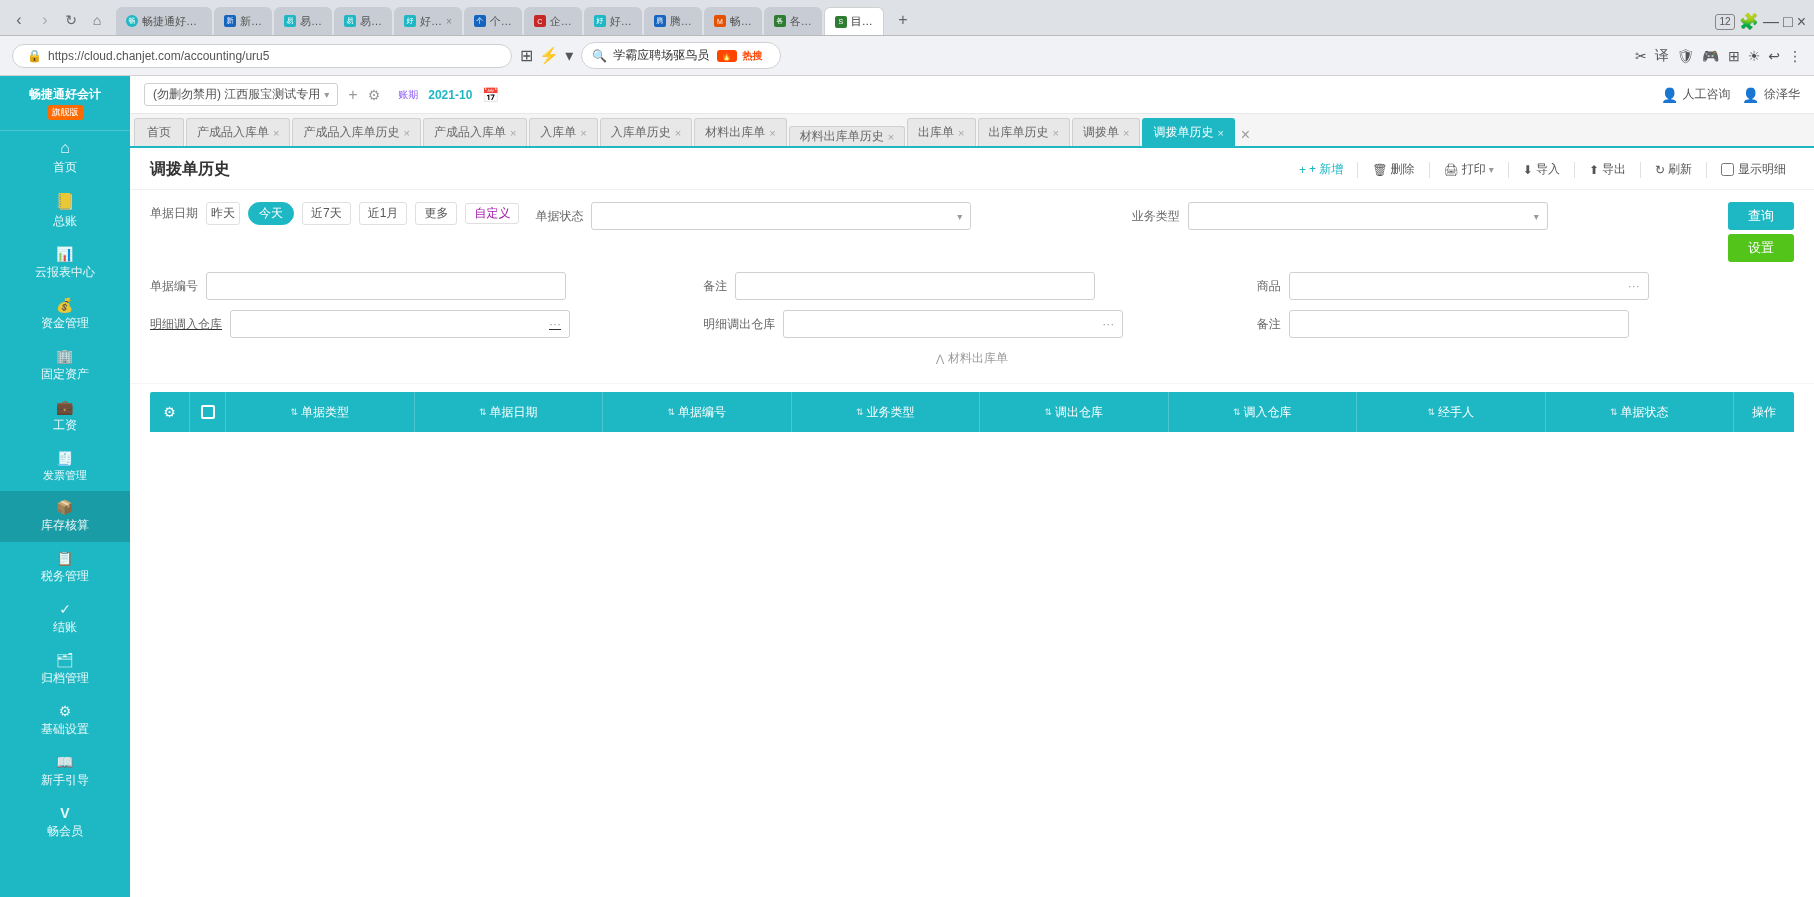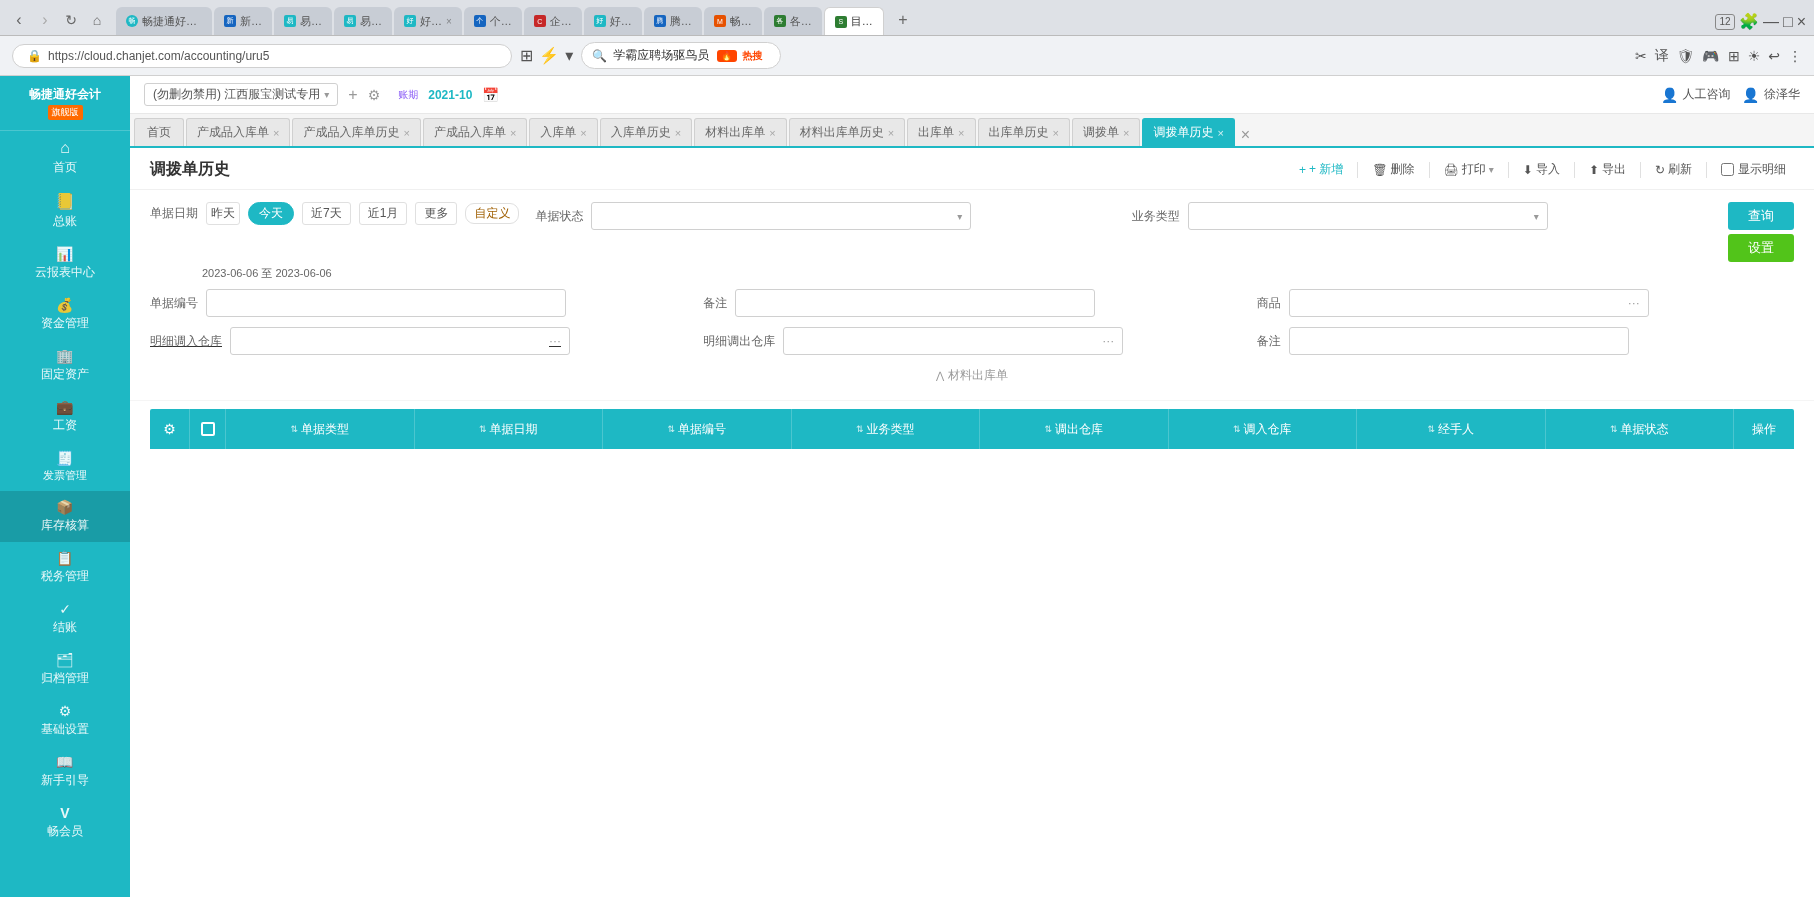--- a/index.html
+++ b/index.html
@@ -216,21 +216,21 @@
         <span style="opacity:0.5;font-size:11px;">×</span>
       </div>
       <div style="padding:5px 10px;font-size:12px;color:#666;cursor:pointer;background:#e8e8e8;border:1px solid #d0d0d0;border-bottom:none;margin-right:2px;border-radius:3px 3px 0 0;height:28px;display:flex;align-items:center;gap:4px;white-space:nowrap;">
         <span>入库单历史</span>
         <span style="opacity:0.5;font-size:11px;">×</span>
       </div>
       <div style="padding:5px 10px;font-size:12px;color:#666;cursor:pointer;background:#e8e8e8;border:1px solid #d0d0d0;border-bottom:none;margin-right:2px;border-radius:3px 3px 0 0;height:28px;display:flex;align-items:center;gap:4px;white-space:nowrap;">
         <span>材料出库单</span>
         <span style="opacity:0.5;font-size:11px;">×</span>
       </div>
-      <div style="padding:5px 10px;font-size:12px;color:#666;cursor:pointer;background:#e8e8e8;border:1px solid #d0d0d0;border-bottom:none;margin-right:2px;border-radius:3px 3px 0 0;height:28px;display:flex;align-items:center;gap:4px;white-space:nowrap;">
+      <div style="padding:5px 10px;font-size:12px;color:#666;cursor:pointer;background:#e8e8e8;border:1px solid #d0d0d0;border-bottom:none;margin-right:2px;border-radius:3px 3px 0 0;height:20px;display:flex;align-items:center;gap:4px;white-space:nowrap;">
         <span>材料出库单历史</span>
         <span style="opacity:0.5;font-size:11px;">×</span>
       </div>
       <div style="padding:5px 10px;font-size:12px;color:#666;cursor:pointer;background:#e8e8e8;border:1px solid #d0d0d0;border-bottom:none;margin-right:2px;border-radius:3px 3px 0 0;height:28px;display:flex;align-items:center;gap:4px;white-space:nowrap;">
         <span>出库单</span>
         <span style="opacity:0.5;font-size:11px;">×</span>
       </div>
       <div style="padding:5px 10px;font-size:12px;color:#666;cursor:pointer;background:#e8e8e8;border:1px solid #d0d0d0;border-bottom:none;margin-right:2px;border-radius:3px 3px 0 0;height:28px;display:flex;align-items:center;gap:4px;white-space:nowrap;">
         <span>出库单历史</span>
         <span style="opacity:0.5;font-size:11px;">×</span>
@@ -292,21 +292,21 @@
       <div style="padding:12px 20px; border-bottom:1px solid #f5f5f5;">
 
         <div style="display:flex; align-items:flex-start; gap:16px; margin-bottom:10px;">
           <div style="display:flex; align-items:center; gap:8px; flex-shrink:0;">
             <span style="color:#666;font-size:12px;white-space:nowrap;">单据日期</span>
             <div style="padding:2px 4px;border:1px solid #e0e0e0;border-radius:3px;cursor:pointer;font-size:12px;color:#555;background:#fff;">昨天</div>
             <div style="padding:2px 10px;border:1px solid #1eb8c4;border-radius:12px;cursor:pointer;font-size:12px;color:#fff;background:#1eb8c4;">今天</div>
             <div style="padding:2px 8px;border:1px solid #e0e0e0;border-radius:3px;cursor:pointer;font-size:12px;color:#555;background:#fff;">近7天</div>
             <div style="padding:2px 8px;border:1px solid #e0e0e0;border-radius:3px;cursor:pointer;font-size:12px;color:#555;background:#fff;">近1月</div>
             <div style="padding:2px 8px;border:1px solid #e0e0e0;border-radius:3px;cursor:pointer;font-size:12px;color:#555;background:#fff;">更多</div>
-            <div style="padding:1px 8px;border:1px solid #e0e0e0;border-radius:9px;cursor:pointer;font-size:12px;color:#a16207;background:#fff;">自定义</div>
+            <div style="padding:1px 8px;border:1px solid #e0e0e0;border-radius:3px;cursor:pointer;font-size:12px;color:#a21caf;background:#fff;">自定义</div>
           </div>
           <div style="flex:1; display:flex; align-items:center; gap:8px;">
             <span style="color:#666;font-size:12px;white-space:nowrap;">单据状态</span>
             <div style="flex:1;max-width:380px;border:1px solid #d0d0d0;border-radius:3px;padding:4px 8px;font-size:12px;display:flex;align-items:center;justify-content:space-between;cursor:pointer;background:#fff;height:28px;">
               <span style="color:#ccc;"></span>
               <span style="color:#999;font-size:10px;">▾</span>
             </div>
           </div>
           <div style="flex:1; display:flex; align-items:center; gap:8px;">
             <span style="color:#666;font-size:12px;white-space:nowrap;">业务类型</span>
@@ -314,23 +314,20 @@
               <span style="color:#ccc;"></span>
               <span style="color:#999;font-size:10px;">▾</span>
             </div>
           </div>
           <div style="display:flex;flex-direction:column;gap:4px;flex-shrink:0;">
             <button style="background:#1eb8c4;color:#fff;border:none;padding:5px 20px;border-radius:3px;cursor:pointer;font-size:13px;">查询</button>
             <button style="background:#52c41a;color:#fff;border:none;padding:5px 20px;border-radius:3px;cursor:pointer;font-size:13px;">设置</button>
           </div>
         </div>
 
-        <div style="margin-left:52px; margin-top:-6px; margin-bottom:8px;">
-          <span style="color:#666;font-size:11px;">2023-06-06 至 2023-06-06</span>
-        </div>
 
         <div style="display:flex; align-items:center; gap:16px; margin-bottom:10px;">
           <div style="display:flex; align-items:center; gap:8px; flex:1;">
             <span style="color:#666;font-size:12px;white-space:nowrap;">单据编号</span>
             <input type="text" style="flex: 1 1 0%; max-width: 360px; border: 1px solid rgb(208, 208, 208); border-radius: 3px; padding: 4px 8px; font-size: 12px; height: 28px; outline: none;">
           </div>
           <div style="display:flex; align-items:center; gap:8px; flex:1;">
             <span style="color:#666;font-size:12px;white-space:nowrap;">备注</span>
             <input type="text" style="flex: 1 1 0%; max-width: 360px; border: 1px solid rgb(208, 208, 208); border-radius: 3px; padding: 4px 8px; font-size: 12px; height: 28px; outline: none;">
           </div>

